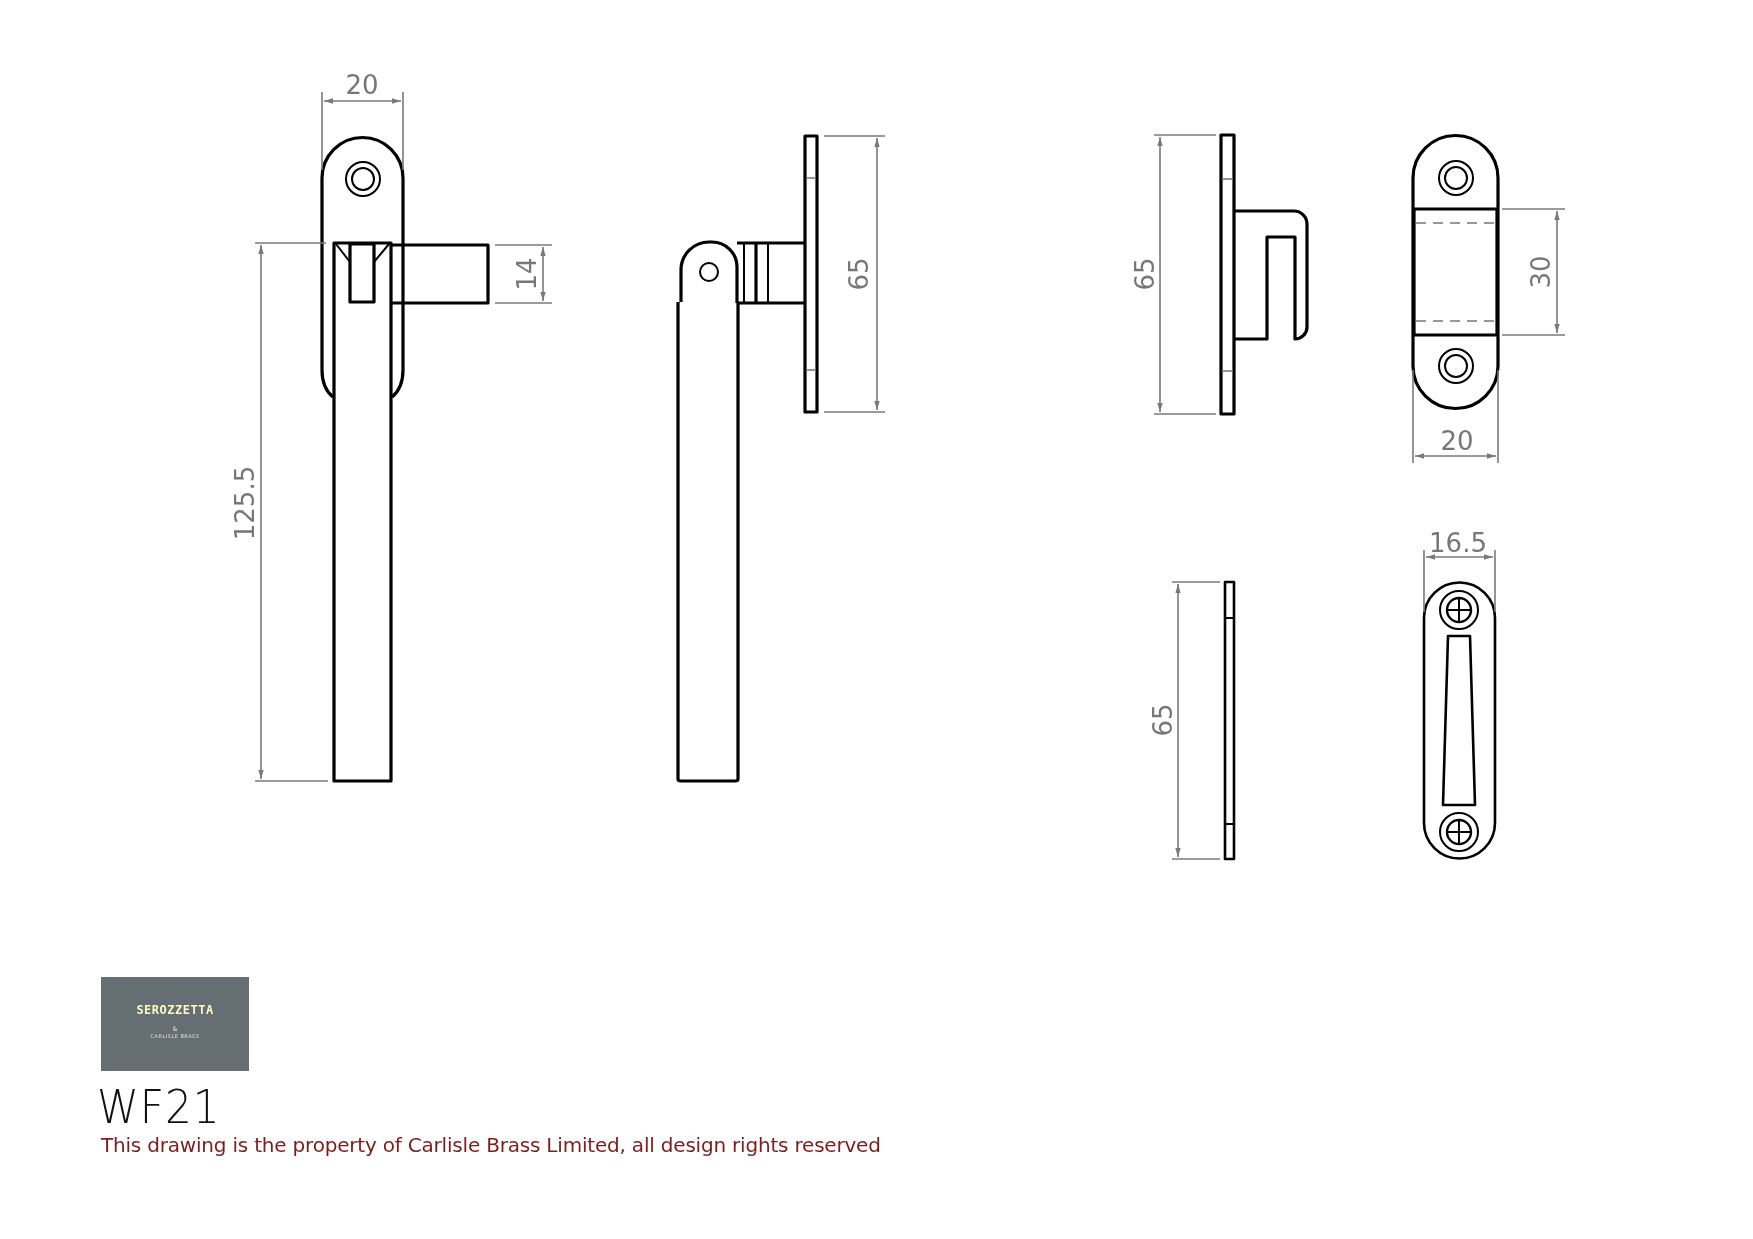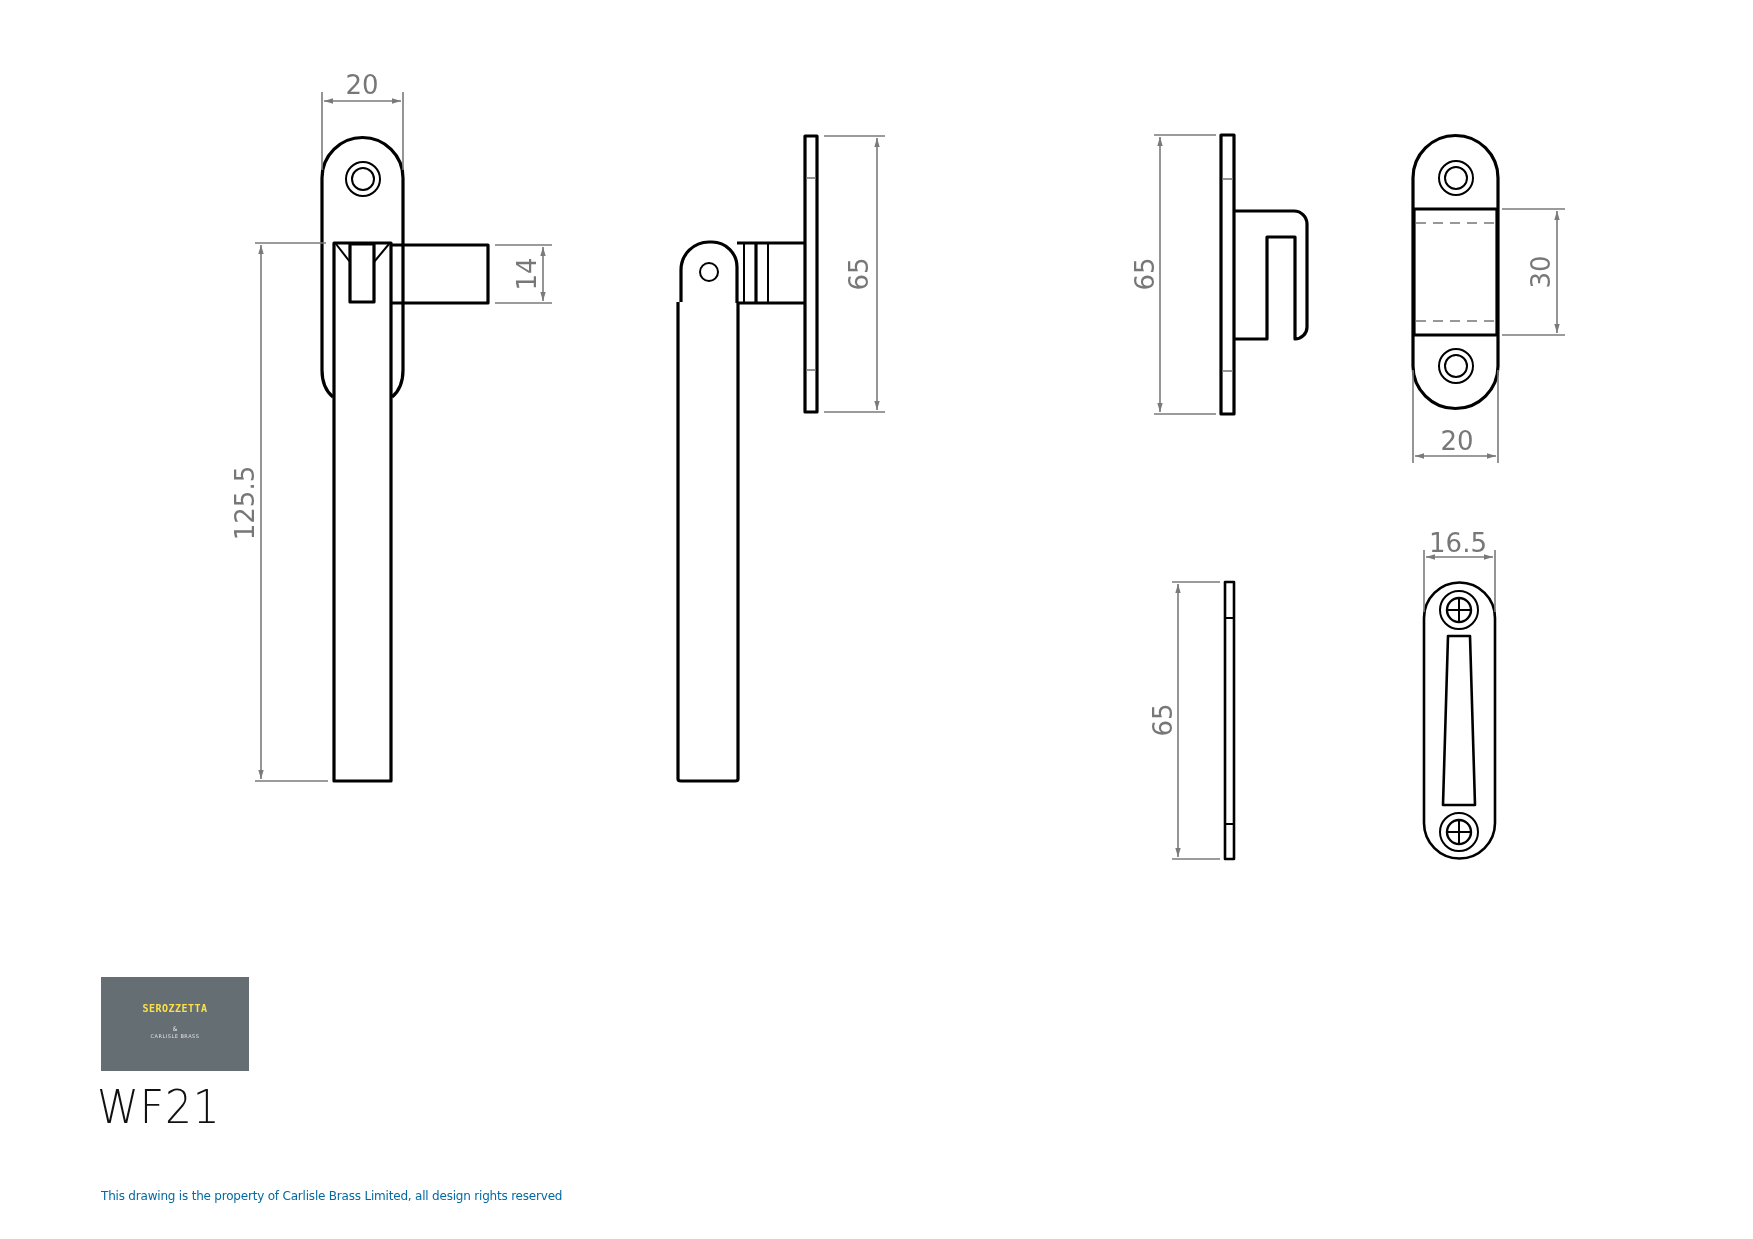--- a/index.html
+++ b/index.html
@@ -5,25 +5,25 @@
   html, body { margin:0; padding:0; background:#ffffff; }
   body { width:1753px; height:1239px; position:relative; overflow:hidden; font-family:"DejaVu Sans", sans-serif; }
   svg.drawing { position:absolute; left:0; top:0; }
   .part { fill:none; stroke:#000; stroke-width:3.2; stroke-linejoin:round; }
   .thin { fill:none; stroke:#000; stroke-width:2; }
   .hid { fill:none; stroke:#777; stroke-width:1.6; stroke-dasharray:10 7; }
   .dim { fill:none; stroke:#7a7a7a; stroke-width:1.6; }
   .arrow { fill:#7a7a7a; stroke:none; }
   .dimtext { fill:#777; font-family:"DejaVu Sans", sans-serif; font-size:26px; font-weight:normal; }
   .logo { position:absolute; left:101px; top:977px; width:148px; height:94px; background:#646e73; }
-  .logo-name { position:absolute; left:0; right:0; top:26px; text-align:center; color:#fde047; font-family:"DejaVu Sans Mono", monospace; font-weight:bold; font-size:10px; letter-spacing:0.5px; }
+  .logo-name { position:absolute; left:0; right:0; top:26px; text-align:center; color:#fef9c3; font-family:"DejaVu Sans Mono", monospace; font-weight:bold; font-size:12px; letter-spacing:0.5px; }
   .logo-amp { position:absolute; left:0; right:0; top:48px; text-align:center; color:#e8e8e8; font-family:"DejaVu Sans", sans-serif; font-size:6px; }
   .logo-sub { position:absolute; left:0; right:0; top:56px; text-align:center; color:#e0e0e0; font-family:"DejaVu Sans", sans-serif; font-size:5px; letter-spacing:0.5px; }
   .model { position:absolute; left:97px; top:1080px; font-family:"DejaVu Sans", sans-serif; font-size:46px; font-weight:200; color:#111; letter-spacing:1px; transform:scaleX(0.92); transform-origin:left; }
-  .rights { position:absolute; left:101px; top:1189px; font-family:"DejaVu Sans", sans-serif; font-size:12px; color:#0369a1; letter-spacing:-0.2px; }
+  .rights { position:absolute; left:101px; top:1133px; font-family:"DejaVu Sans", sans-serif; font-size:20px; color:#7f1d1d; letter-spacing:-0.2px; }
 </style>
 </head>
 <body>
 
 <svg class="drawing" width="1753" height="1239" viewBox="0 0 1753 1239" xmlns="http://www.w3.org/2000/svg">
   <defs>
     <marker id="arr" viewBox="0 0 10 10" refX="10" refY="5" markerWidth="9" markerHeight="9" orient="auto-start-reverse" markerUnits="userSpaceOnUse">
       <path d="M0,2 L10,5 L0,8 z" class="arrow"></path>
     </marker>
   </defs>

